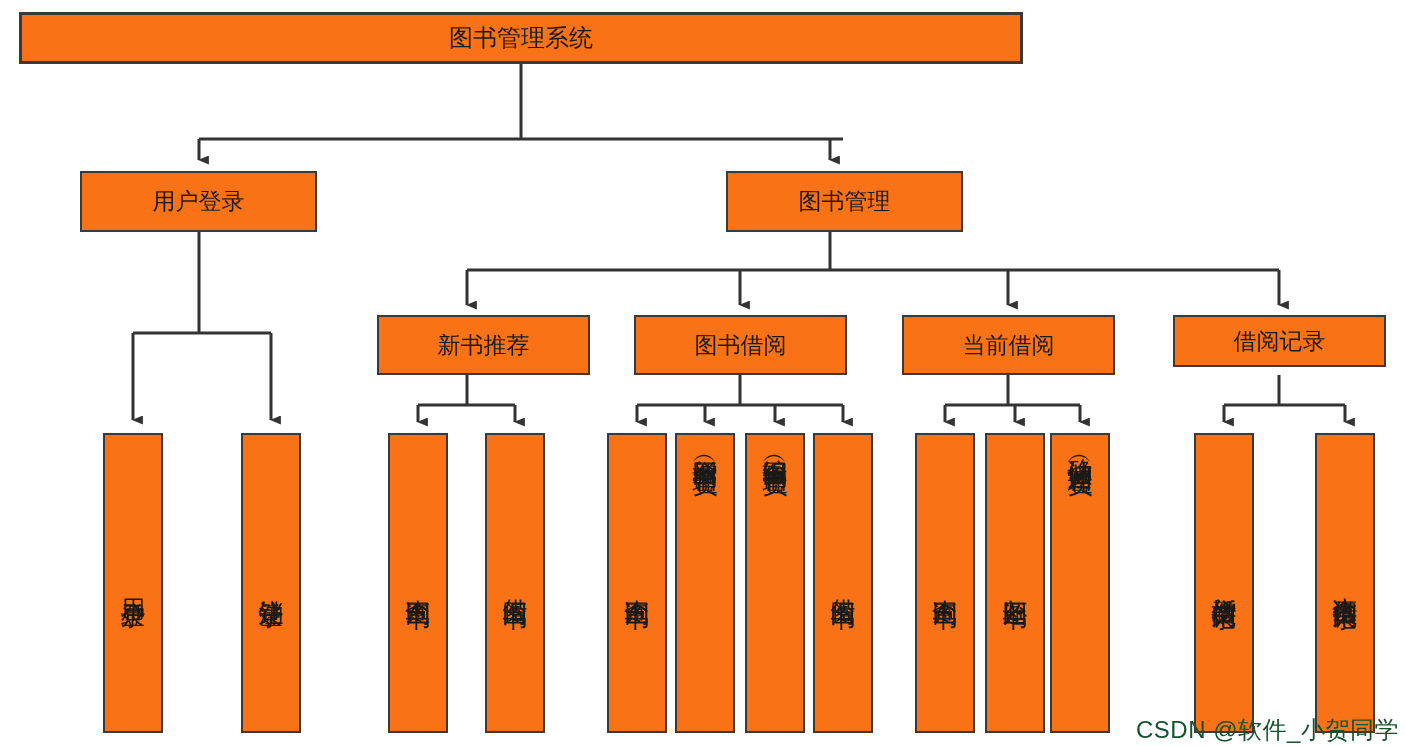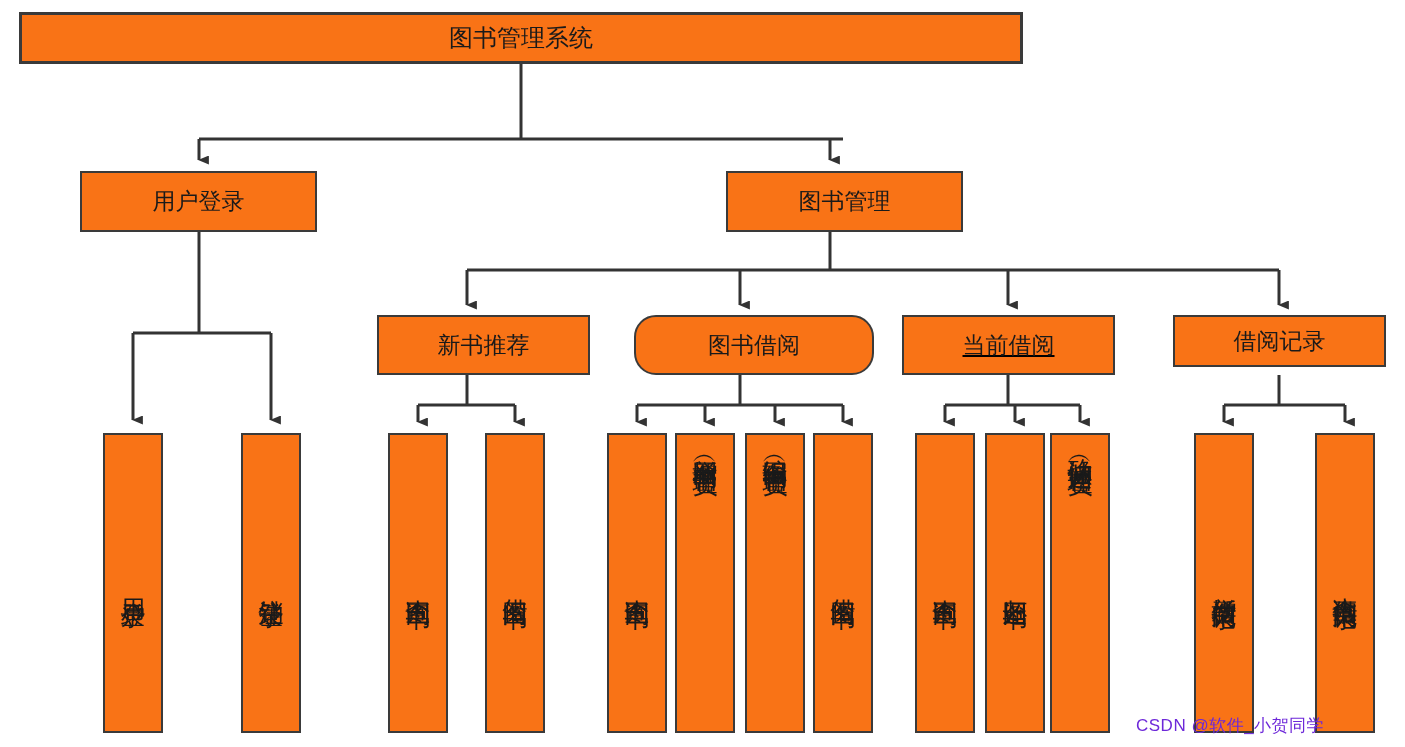--- a/index.html
+++ b/index.html
@@ -63,22 +63,22 @@
     text-orientation: upright;
     font-size: 25px;
     letter-spacing: 2px;
     line-height: 1;
     white-space: nowrap;
   }
   #watermark {
     position: absolute;
     left: 1136px;
     top: 714px;
-    font-size: 17px;
-    color: #6d28d9;
+    font-size: 24px;
+    color: #14532d;
     letter-spacing: 0.5px;
     z-index: 5;
     white-space: nowrap;
   }
 </style>
 </head>
 <body>
 
 <div id="canvas">
 
@@ -140,24 +140,24 @@
   <div class="node h-node" style="left:80px; top:171px; width:237px; height:61px;">
     <span class="node-label">用户登录</span>
   </div>
   <div class="node h-node" style="left:710px; top:171px; width:237px; height:61px;margin-left:16px;">
     <span class="node-label">图书管理</span>
   </div>
 
   <div class="node h-node" style="left:361px; top:315px; width:213px; height:60px;margin-left:16px;">
     <span class="node-label">新书推荐</span>
   </div>
-  <div class="node h-node" style="left:634px; top:315px; width:240px; height:60px;border-radius:22px;">
+  <div class="node h-node" style="left:634px; top:315px; width:213px; height:60px;">
     <span class="node-label">图书借阅</span>
   </div>
-  <div class="node h-node" style="left:902px; top:315px; width:213px; height:60px;text-decoration:underline;">
+  <div class="node h-node" style="left:902px; top:315px; width:213px; height:60px;">
     <span class="node-label">当前借阅</span>
   </div>
   <div class="node h-node" style="left:1173px; top:315px; width:213px; height:52px;">
     <span class="node-label">借阅记录</span>
   </div>
 
   <div class="node v-node center-v" style="left:103px; top:433px; width:60px; height:300px;">
     <span class="node-label">用户登录</span>
   </div>
   <div class="node v-node center-v" style="left:241px; top:433px; width:60px; height:300px;">

